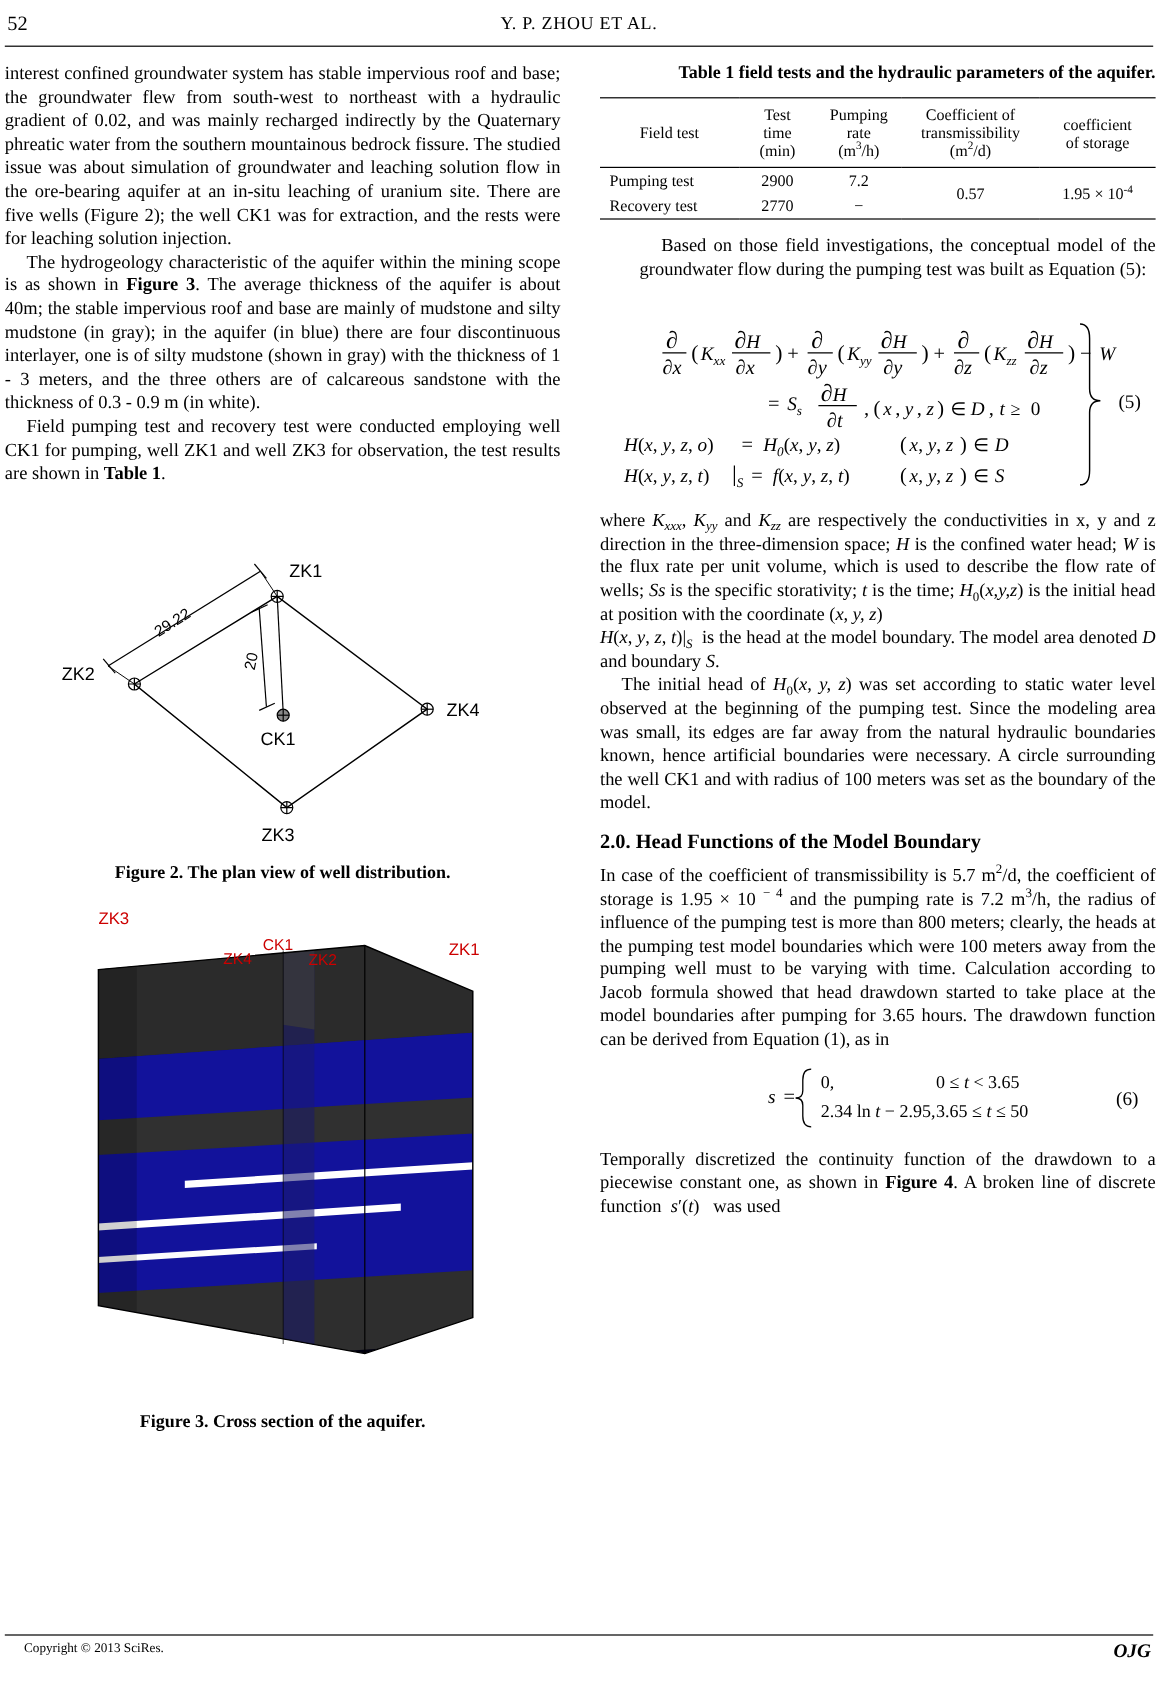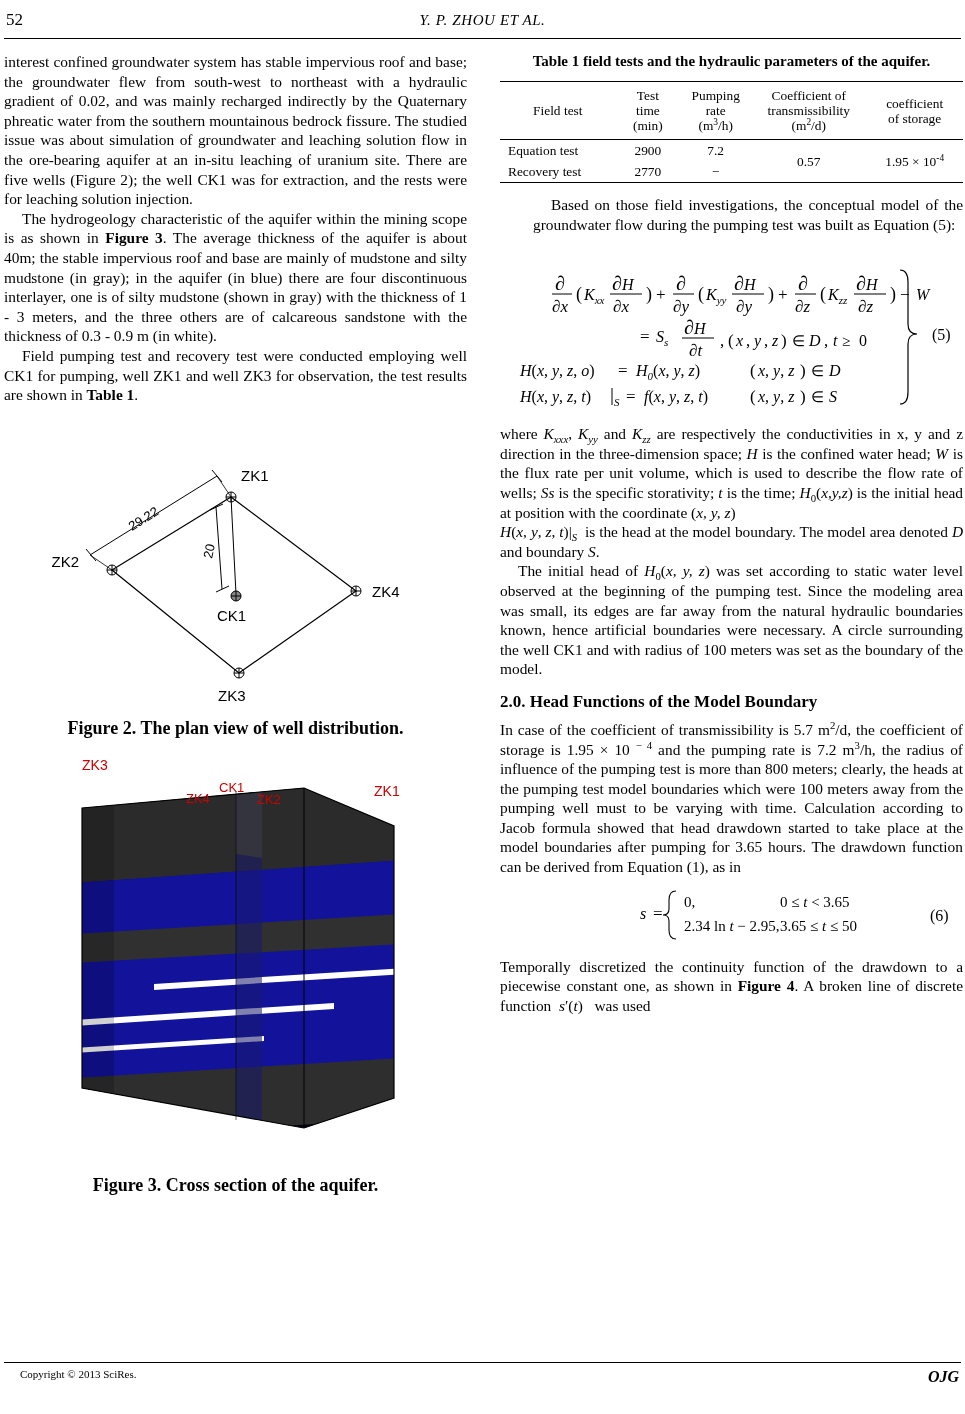--- a/index.html
+++ b/index.html
@@ -40,21 +40,20 @@
   }
   .runhead .title {
     position: absolute;
     left: 0;
     top: 2px;
     width: 965px;
     text-align: center;
     font-size: 15px;
     letter-spacing: 0.6px;
     font-family: "Liberation Serif", serif;
-    font-style: italic;
   }
   .rule-top {
     position: absolute;
     top: 38px;
     left: 4px;
     width: 957px;
     height: 1px;
     background: #000;
   }
 
@@ -80,21 +79,21 @@
   p.body.noindent { text-indent: 0; }
 
   b, strong { font-weight: bold; }
 
   
   .tbl-caption {
     font-weight: bold;
     font-size: 15px;
     line-height: 19px;
     margin-bottom: 10px;
-    text-align: center;
+    text-align: right;
   }
   table.data {
     border-collapse: collapse;
     width: 463px;
     font-size: 13.4px;
     margin-bottom: 10px;
   }
   table.data td, table.data th {
     padding: 3px 4px;
     text-align: center;
@@ -123,21 +122,21 @@
     font-weight: bold;
     font-size: 17px;
     line-height: 21px;
     margin: 12px 0 8px 0;
   }
 
   
   .fig-caption {
     text-align: center;
     font-weight: bold;
-    font-size: 18px;
+    font-size: 15px;
     margin-top: 8px;
   }
   .fig2-wrap {
     position: relative;
     width: 463px;
     height: 300px;
     margin-top: 6px;
   }
   .fig3-wrap {
     position: relative;
@@ -299,21 +298,21 @@
     <table class="data">
       <tbody>
           <tr class="thead-row tr-top">
         <td style="width:118px;">Field test</td>
         <td style="width:62px;">Test<br>time<br>(min)</td>
         <td style="width:66px;">Pumping<br>rate<br>(m<sup>3</sup>/h)</td>
         <td style="width:112px;">Coefficient of<br>transmissibility<br>(m<sup>2</sup>/d)</td>
         <td style="width:95px;">coefficient<br>of storage</td>
       </tr>
       <tr class="tr-mid">
-        <td style="text-align:left;padding-left:8px;">Equation test</td>
+        <td style="text-align:left;padding-left:8px;">Pumping test</td>
         <td>2900</td>
         <td>7.2</td>
         <td rowspan="2">0.57</td>
         <td rowspan="2">1.95 × 10<sup>-4</sup></td>
       </tr>
       <tr class="tr-bot">
         <td style="text-align:left;padding-left:8px;font-family:Liberation Serif, serif;">Recovery test</td>
         <td>2770</td>
         <td>−</td>
       </tr>

